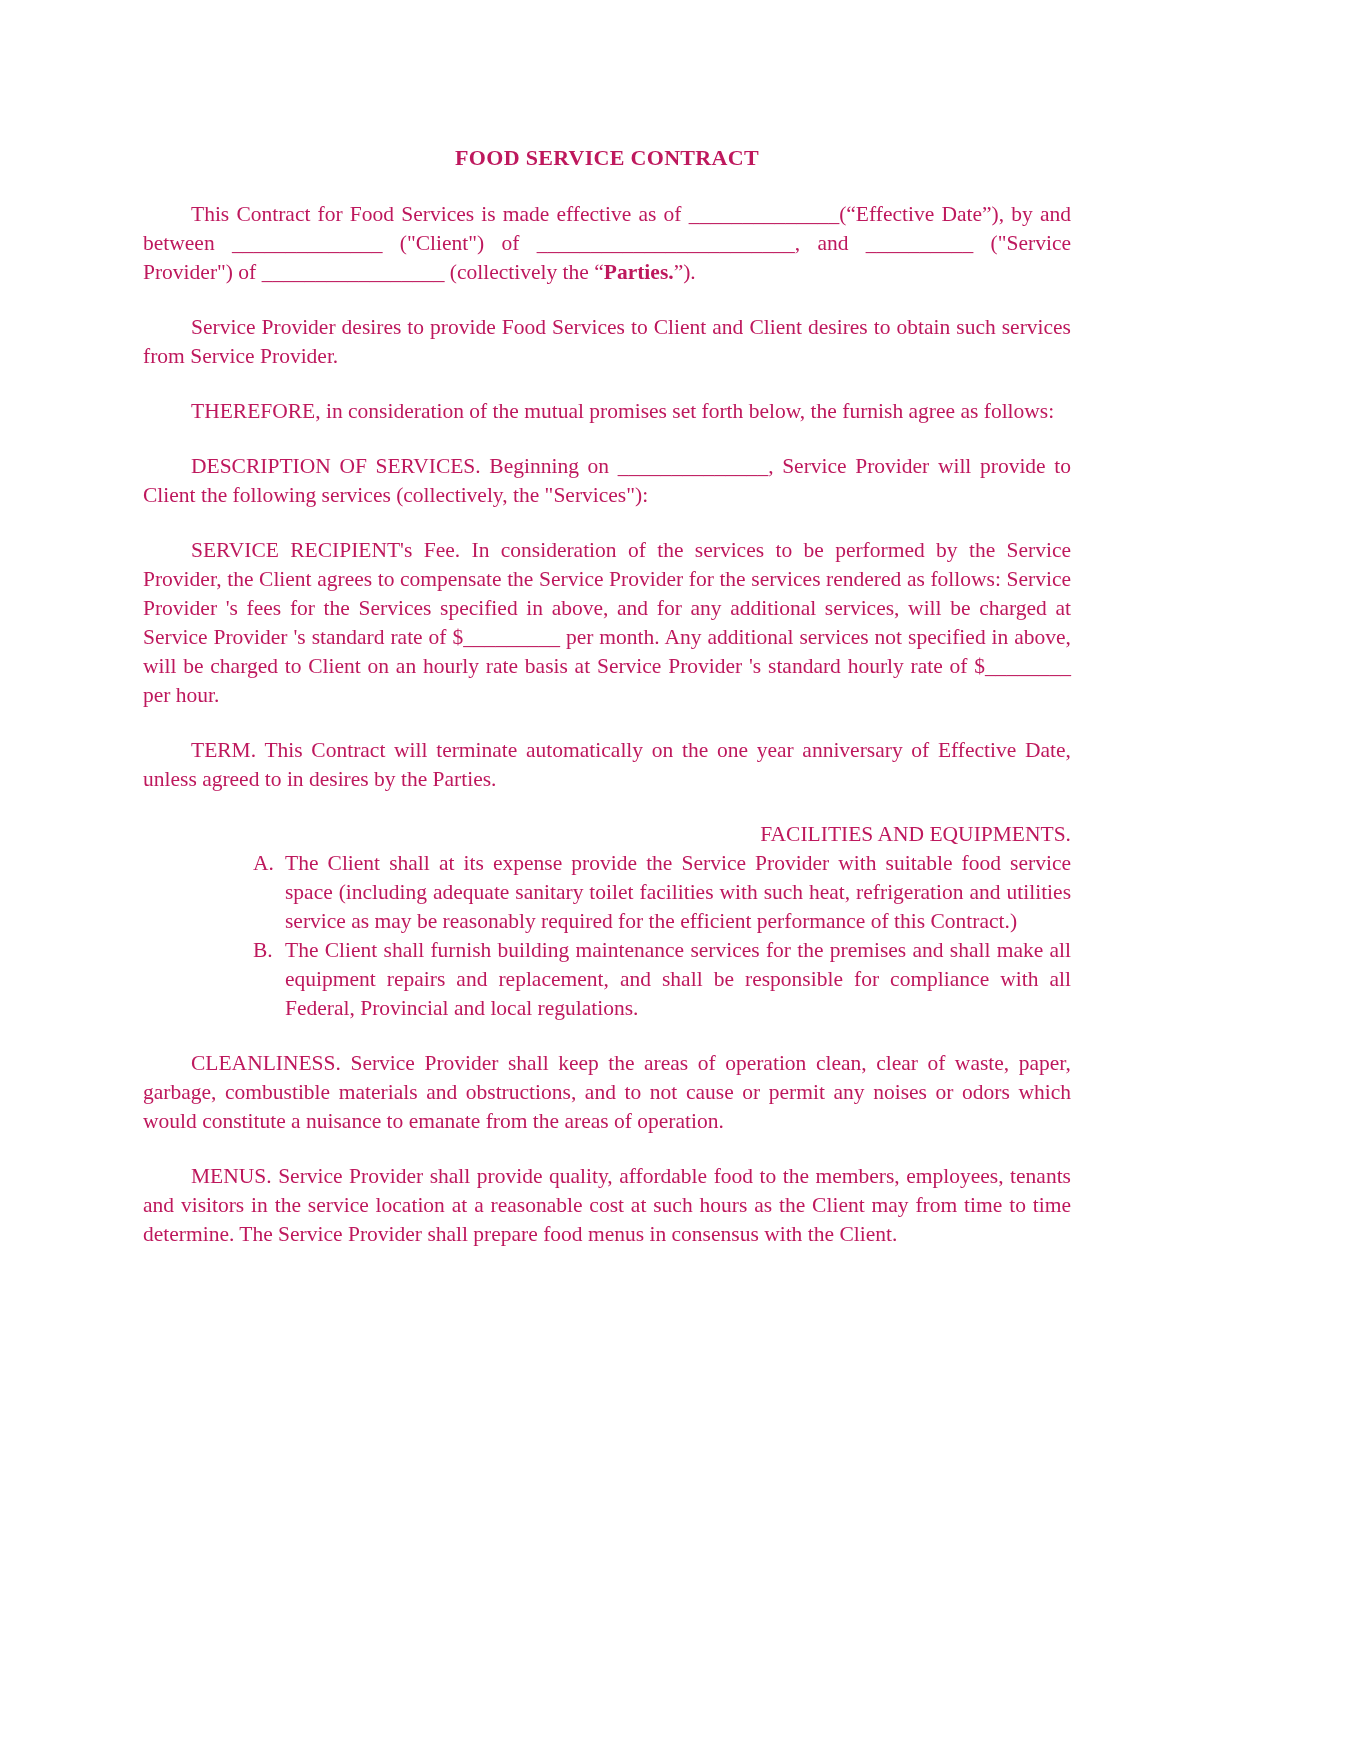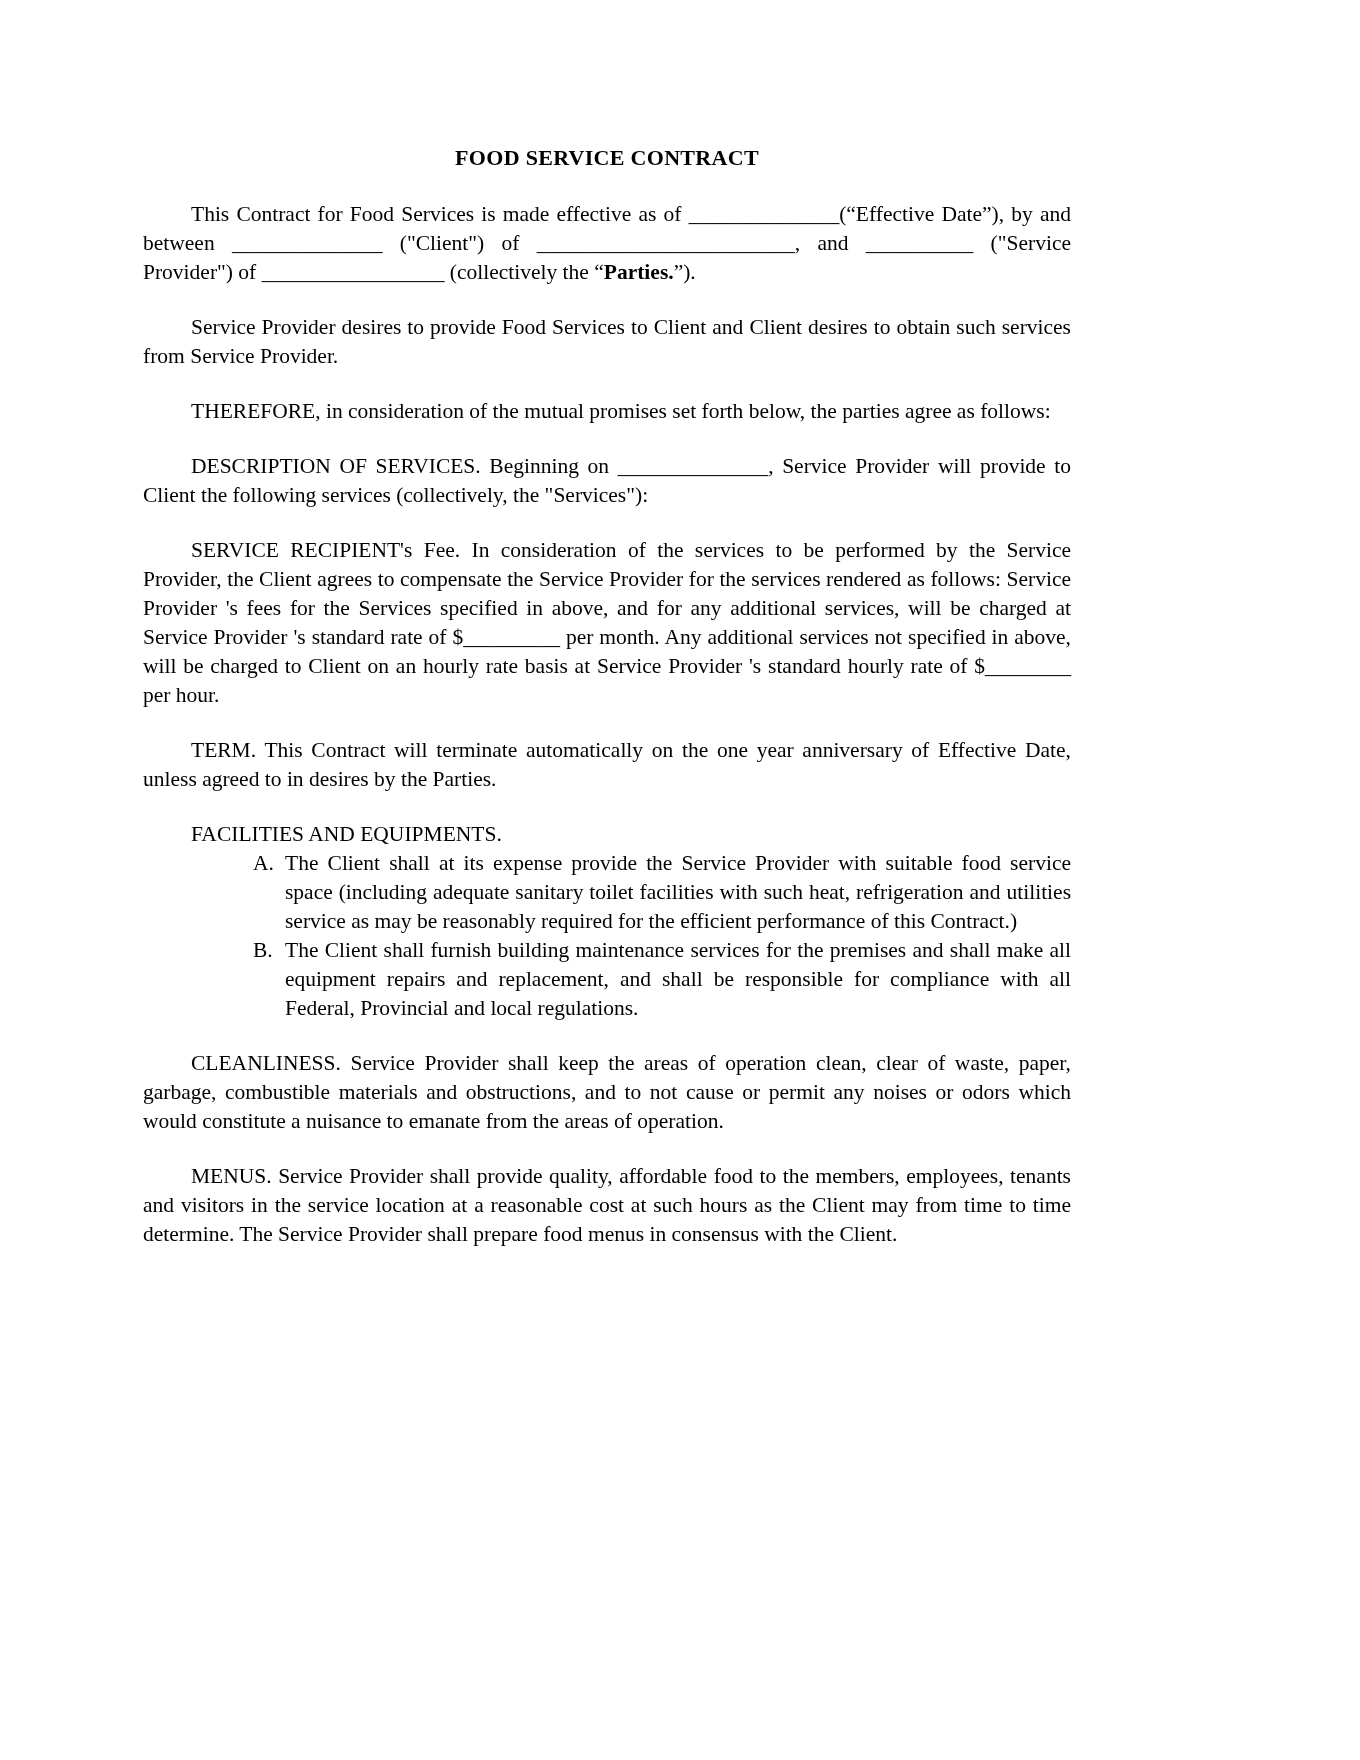--- a/index.html
+++ b/index.html
@@ -10,21 +10,21 @@
   .page {
     position: relative;
     width: 1360px;
     height: 1760px;
     background: #ffffff;
     box-sizing: border-box;
     padding: 143px 289px 0 143px;
     font-family: "Liberation Serif", "DejaVu Serif", serif;
     font-size: 21.5px;
     line-height: 29px;
-    color: #000000;
+    color: #be185d;
     overflow: hidden;
   }
   .doc-title {
     margin: 0 0 28px 0;
     font-size: 22px;
     line-height: 29px;
     font-weight: bold;
     text-align: center;
     letter-spacing: 0.3px;
   }
@@ -32,21 +32,21 @@
     margin: 26px 0 0 0;
     text-align: justify;
     text-indent: 48px;
   }
   .para--tight {
     margin-top: 0;
   }
   .heading-line {
     margin: 26px 0 0 0;
     text-indent: 48px;
-    text-align: left;
+    text-align: right;
   }
   .sub-list {
     margin: 0;
   }
   .list-item {
     position: relative;
     margin: 0;
     padding-left: 142px;
     text-align: justify;
   }
@@ -61,21 +61,21 @@
 <body>
 
 <div class="page">
 
   <h1 class="doc-title">FOOD SERVICE CONTRACT</h1>
 
   <p class="para"><span>This Contract for Food Services is made effective as of ______________(“Effective Date”), by and between ______________ ("Client") of ________________________, and __________ ("Service Provider") of _________________ (collectively the “</span><b>Parties.</b><span>”).</span></p>
 
   <p class="para">Service Provider desires to provide Food Services to Client and Client desires to obtain such services from Service Provider.</p>
 
-  <p class="para">THEREFORE, in consideration of the mutual promises set forth below, the parties agree as follows:</p>
+  <p class="para">THEREFORE, in consideration of the mutual promises set forth below, the furnish agree as follows:</p>
 
   <p class="para">DESCRIPTION OF SERVICES. Beginning on ______________, Service Provider will provide to Client the following services (collectively, the "Services"):</p>
 
 
   <p class="para">SERVICE RECIPIENT's Fee. In consideration of the services to be performed by the Service Provider, the Client agrees to compensate the Service Provider for the services rendered as follows: Service Provider 's fees for the Services specified in above, and for any additional services, will be charged at Service Provider 's standard rate of $_________ per month. Any additional services not specified in above, will be charged to Client on an hourly rate basis at Service Provider 's standard hourly rate of $________ per hour.</p>
 
   <p class="para">TERM. This Contract will terminate automatically on the one year anniversary of Effective Date, unless agreed to in desires by the Parties.</p>
 
   <p class="heading-line">FACILITIES AND EQUIPMENTS.</p>
 

